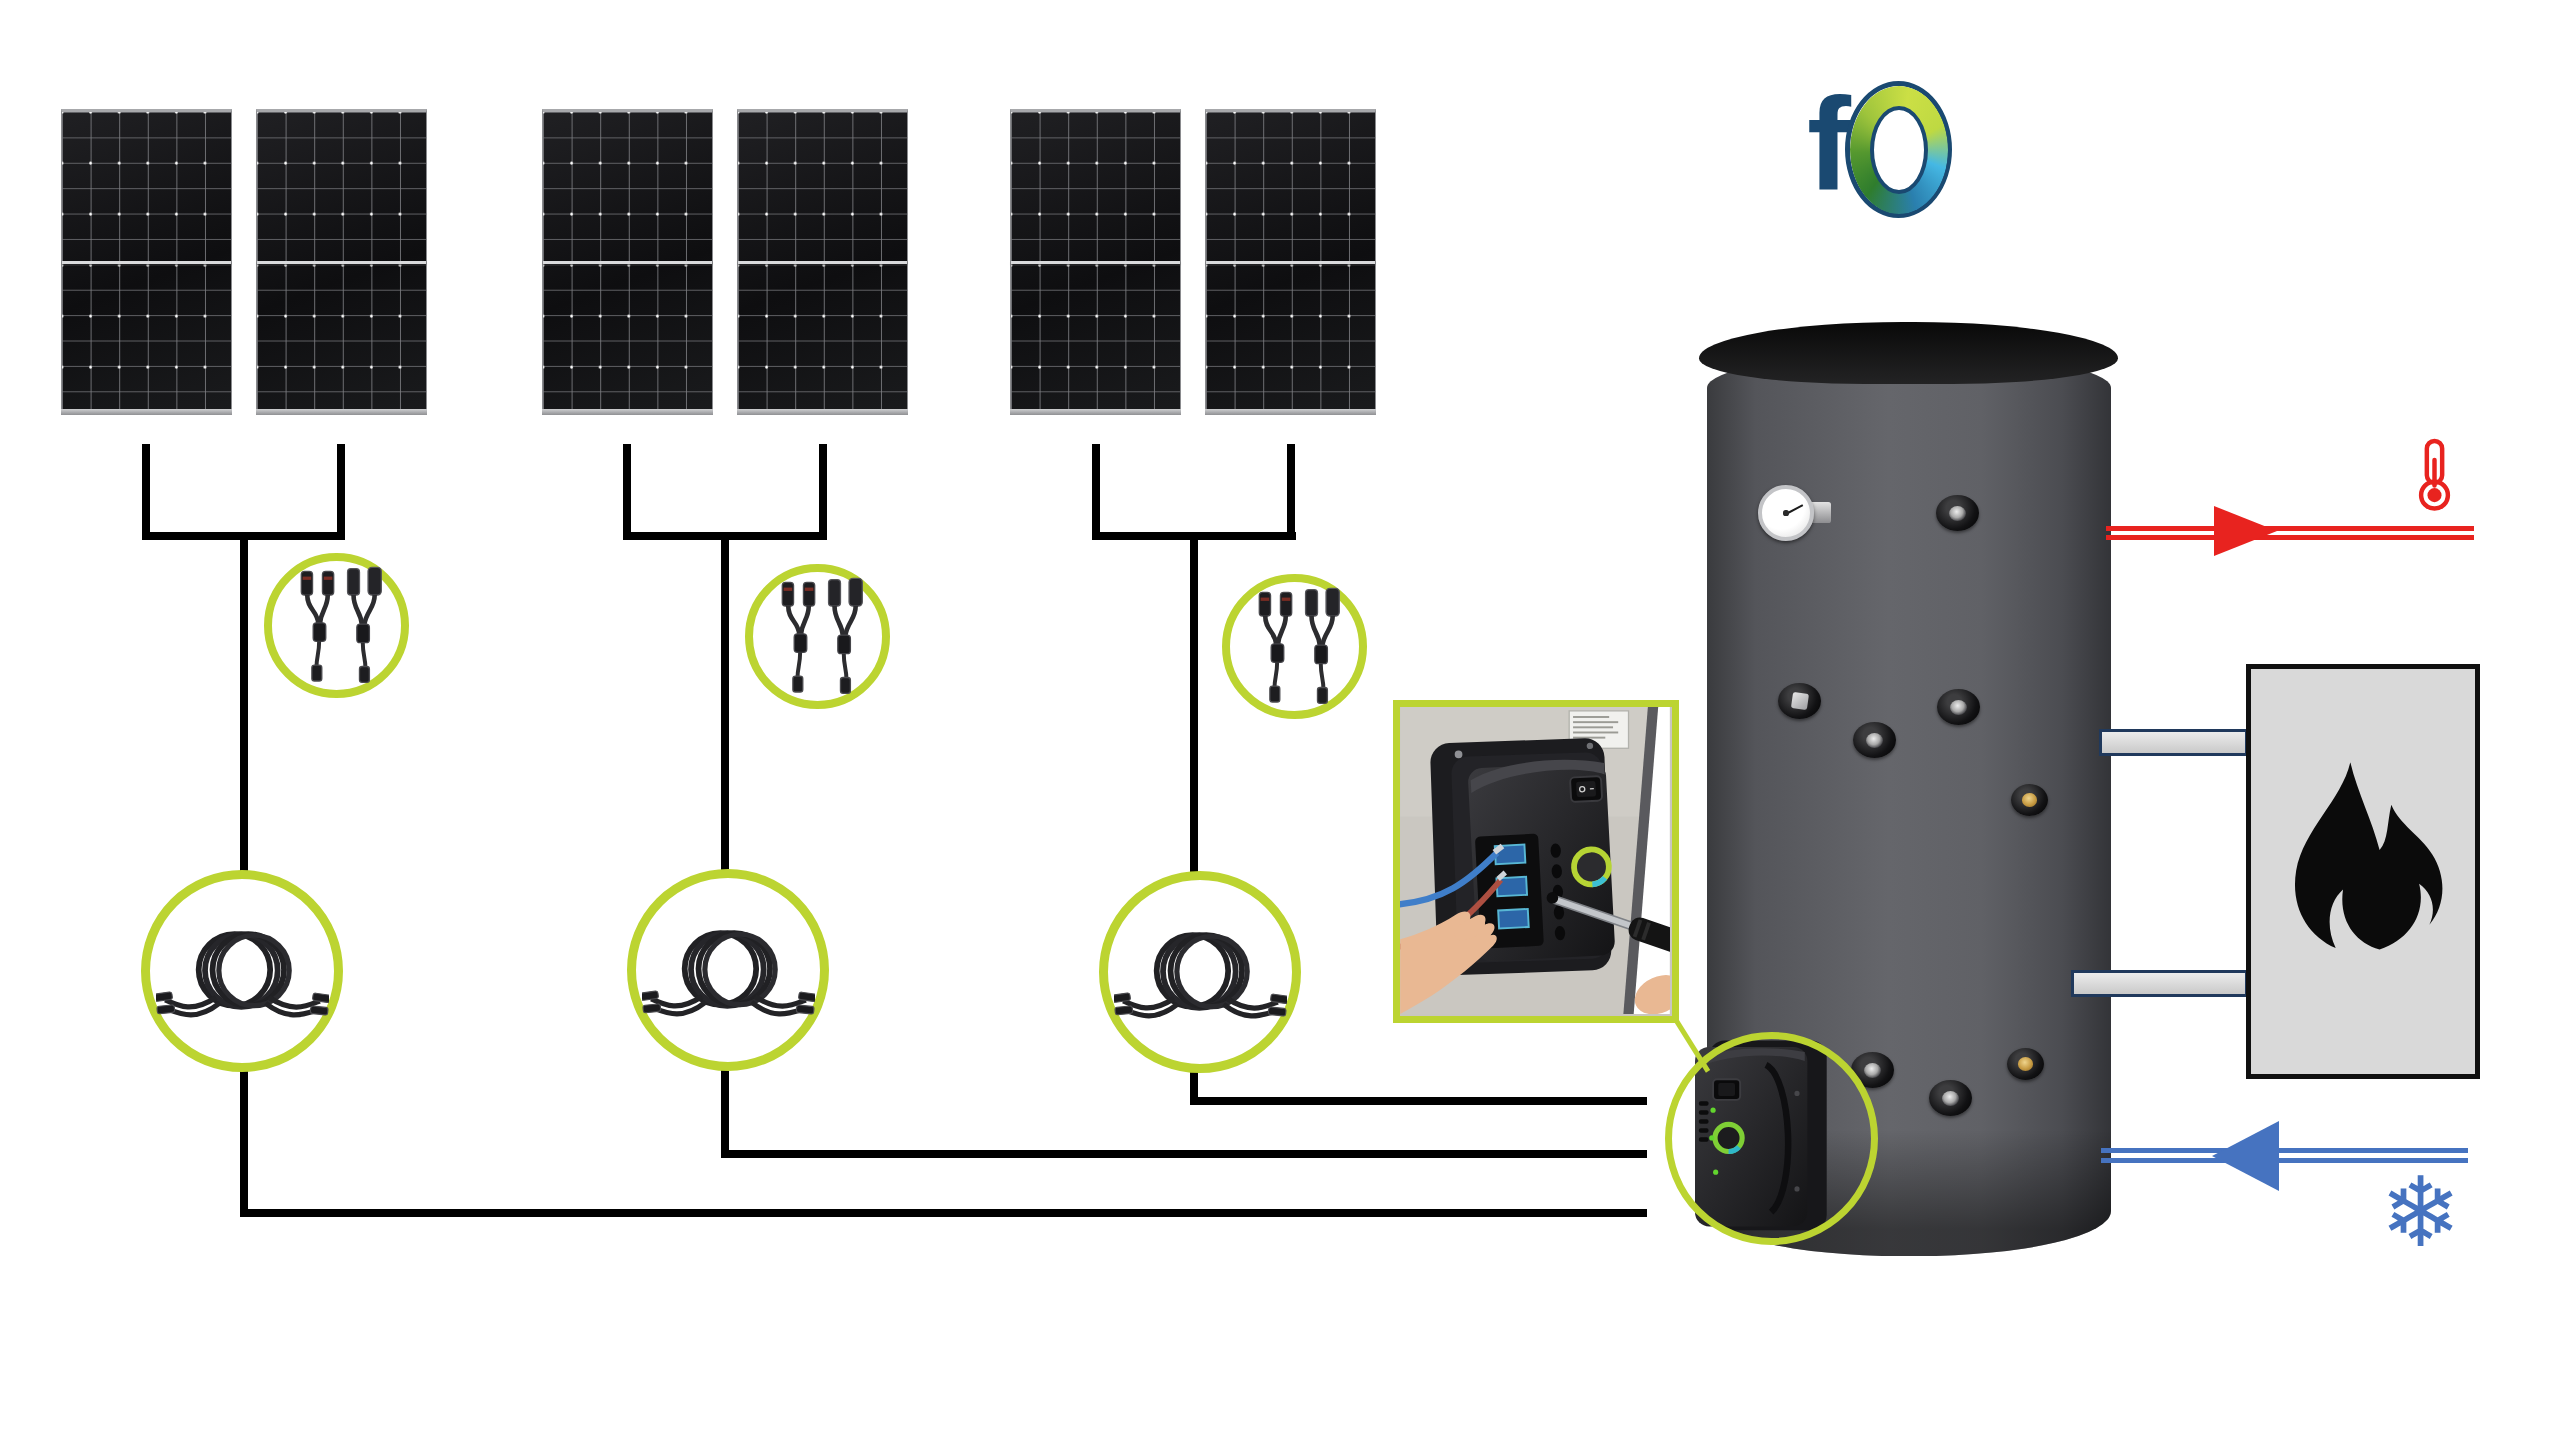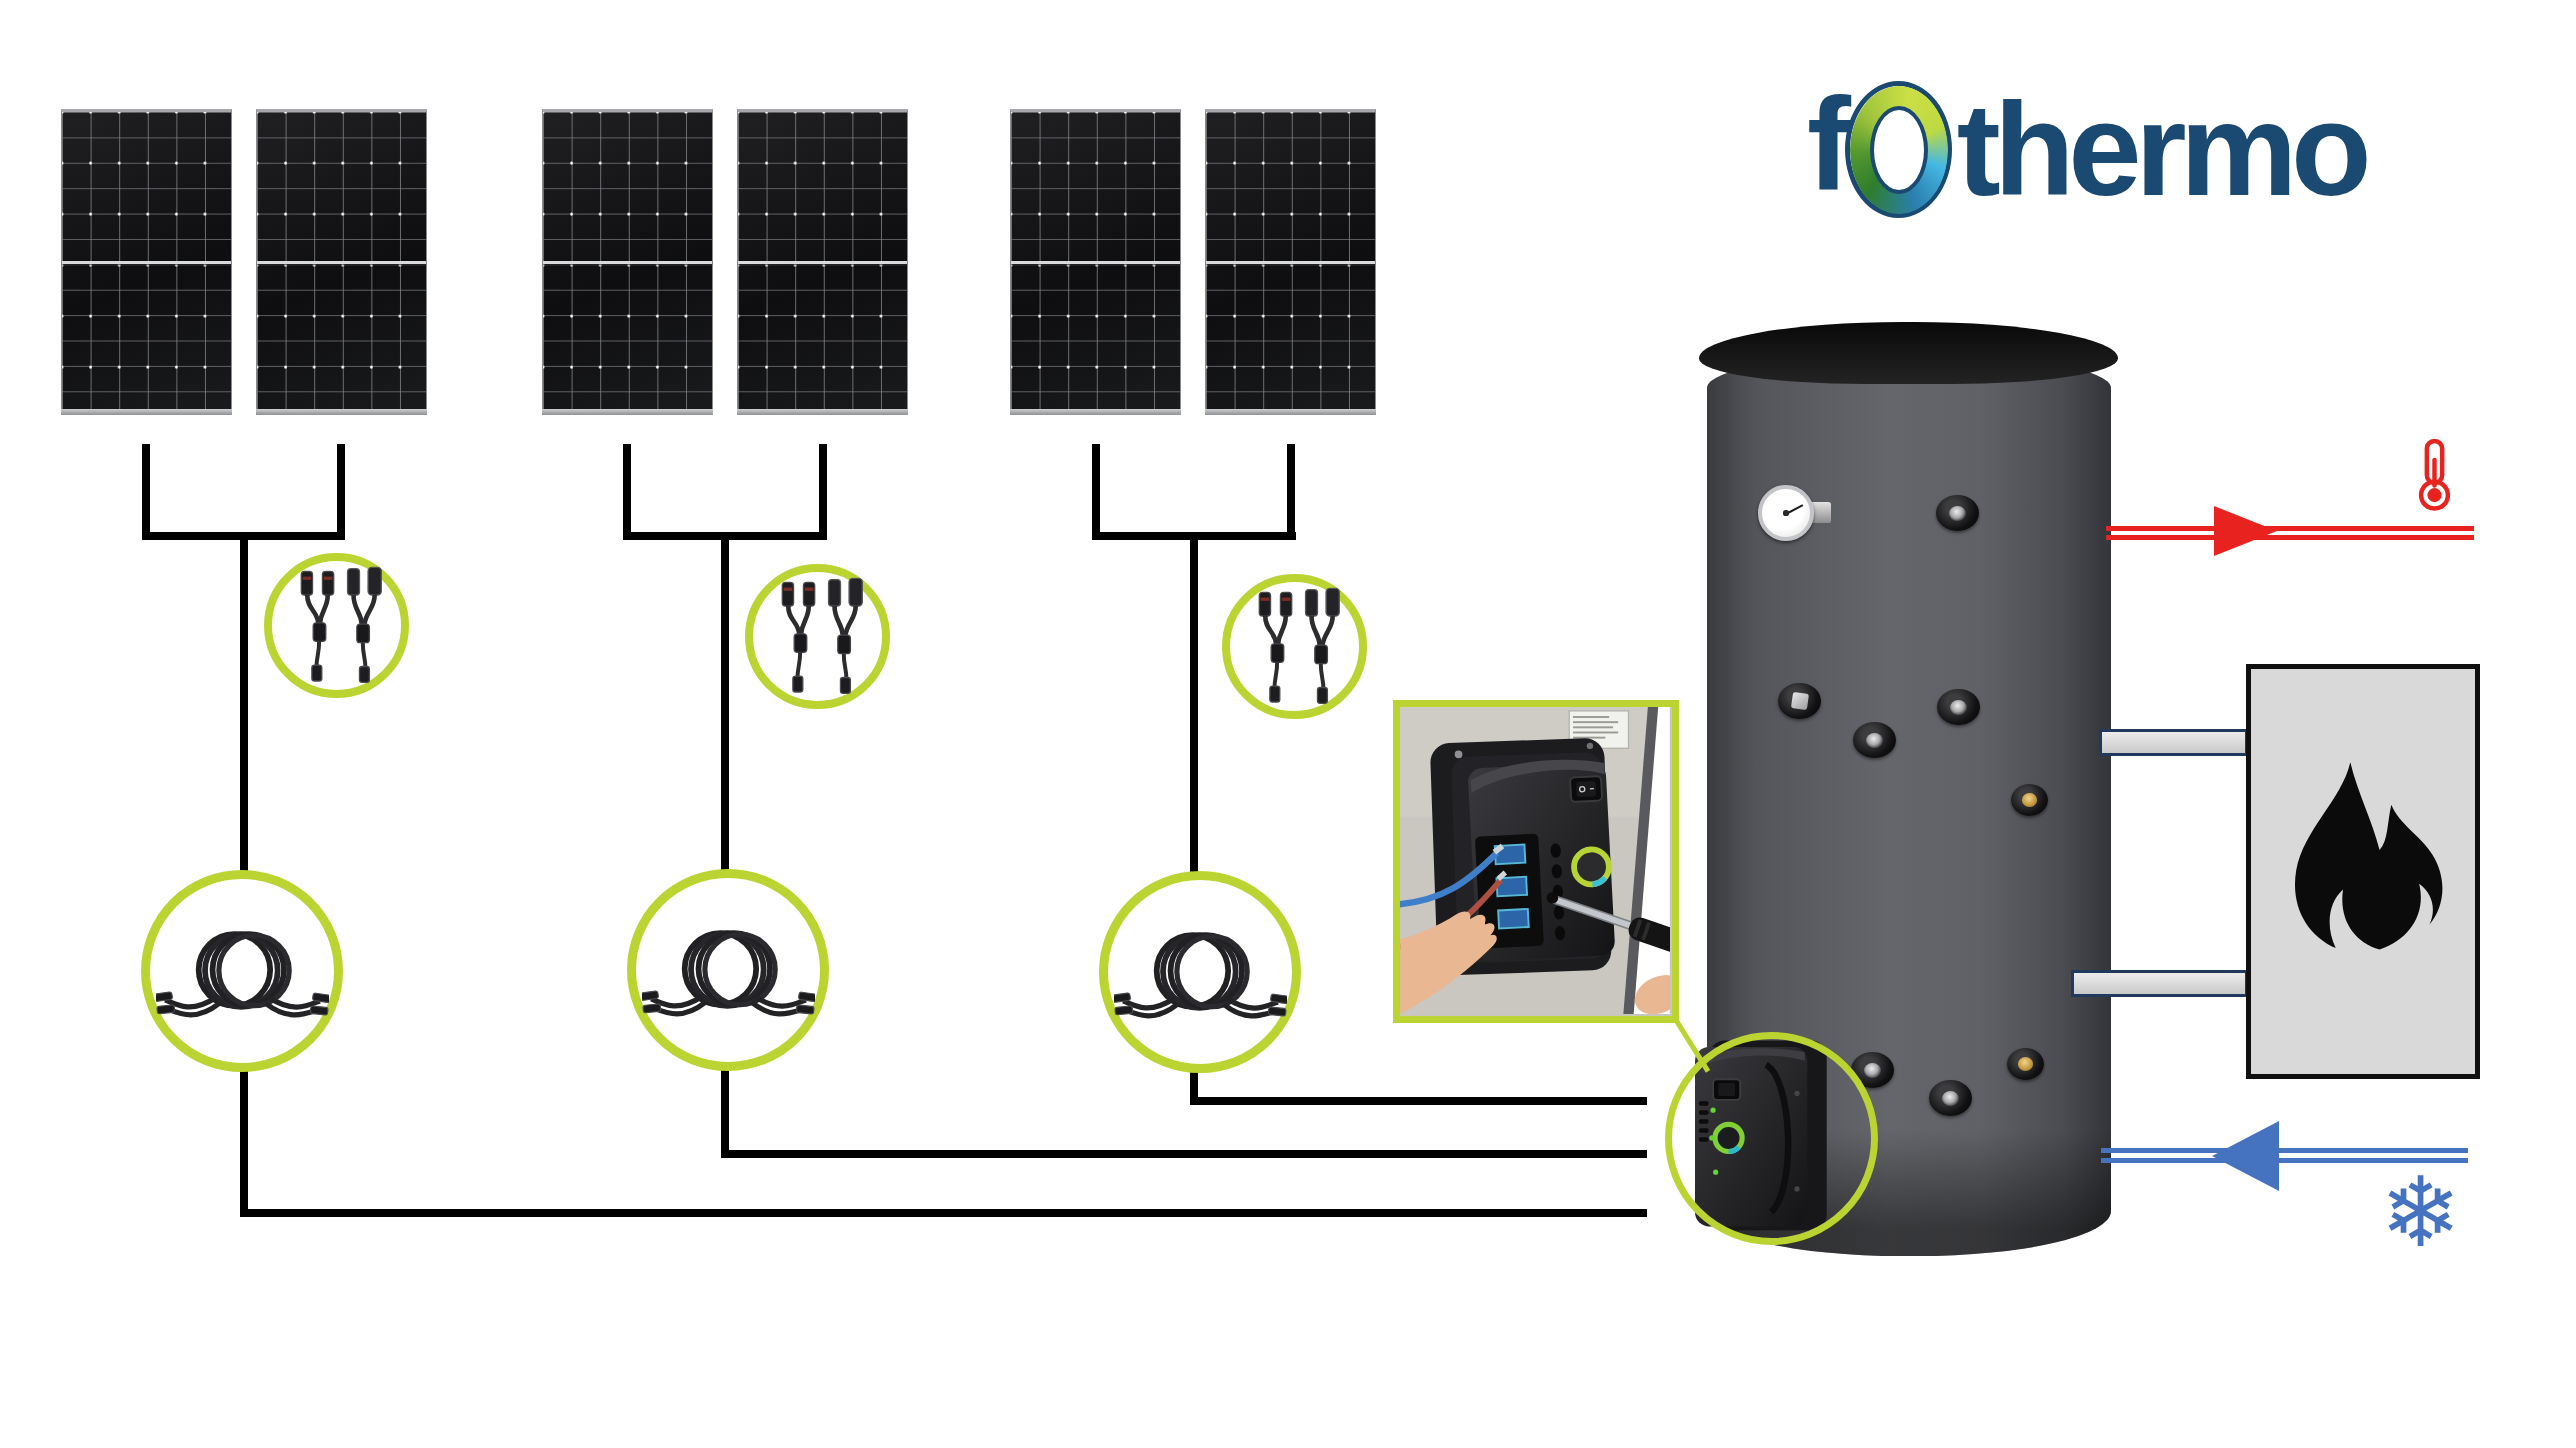--- a/index.html
+++ b/index.html
@@ -149,21 +149,20 @@
   </defs>
 </svg>
 
 <div class="stage">
 
   <div class="logo abs" style="left:1807px;top:72px;">
     <span class="logo-f">f</span>
     <span class="logo-o">
         <span class="swirl"></span>
       </span>
-    <span>thermo</span>
   </div>
 
   <div class="panel" style="left:61px;"></div>
   <div class="panel" style="left:256px;"></div>
   <div class="panel" style="left:542px;"></div>
   <div class="panel" style="left:737px;"></div>
   <div class="panel" style="left:1010px;"></div>
   <div class="panel" style="left:1205px;"></div>
 
   <div class="wire" style="left:142px;top:444px;width:8.4px;height:92px;"></div>

